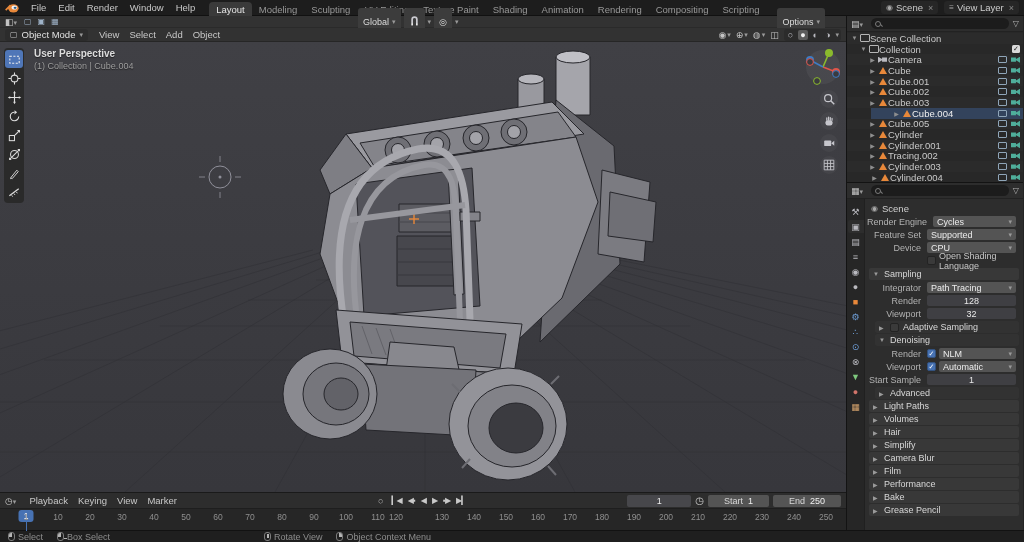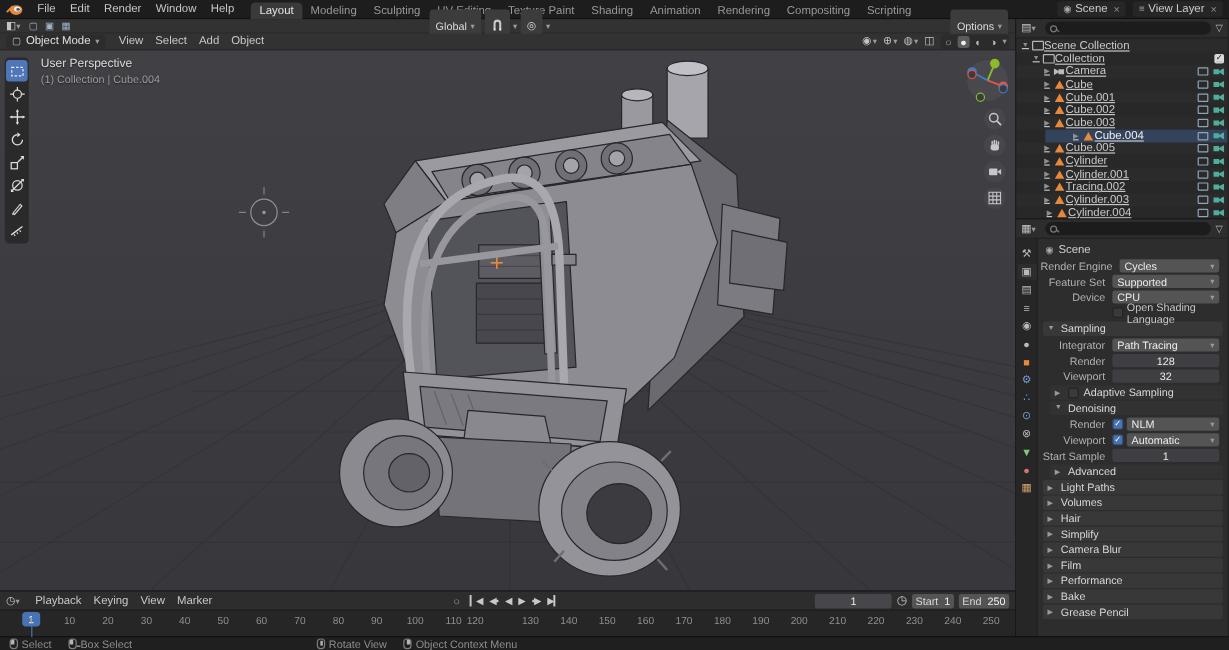--- a/index.html
+++ b/index.html
@@ -23,55 +23,55 @@
   .main { display:flex; height:514px; }
   .left-col { width:847px; display:flex; flex-direction:column; border-right:1px solid #131313; }
   .right-col { width:176px; display:flex; flex-direction:column; }
 
   
   .tool-header { height:12px; background:#323232; display:flex; align-items:center; padding:0 5px; position:relative; border-bottom:1px solid #2a2a2a; font-size:9px;}
   .hd-ico { color:#c3c3c3; font-size:9px; margin-right:4px; }
   .hd-ico .dd, .dd { color:#9a9a9a; font-size:7px; }
   .hd-mini { color:#9fb3c8; font-size:8px; margin:0 3px; }
   .center-cluster { position:absolute; left:358px; display:flex; align-items:center; gap:3px; }
-  .right-cluster { position:absolute; right:6px; display:flex; align-items:center; }
+  .right-cluster { position:absolute; right:21px; display:flex; align-items:center; }
   .pill { background:#3c3c3c; border-radius:3px; padding:14px 5px; height:11px; display:flex; align-items:center; gap:3px; color:#dcdcdc; font-size:9px; }
   .pill-arrow { color:#9a9a9a; font-size:7px; }
 
   .vp-header { height:14px; background:#323232; display:flex; align-items:center; padding:0 5px; border-bottom:1px solid #262626; position:relative; }
   .mode-pill { display:flex; align-items:center; gap:4px; background:#2c2c2c; border-radius:3px; padding:0 5px; height:12px; font-size:9.5px; color:#e0e0e0; margin-right:6px; }
   .mode-ico { color:#c0c0c0; font-size:8px; }
   .vp-menus { display:flex; }
   .vp-menus .menu-item { font-size:9.5px; padding:0 5px; }
   .vp-right { margin-left:auto; display:flex; align-items:center; gap:5px; }
   .vpr-ico { color:#c3c3c3; font-size:9px; display:flex; align-items:center; gap:1px; }
   .shading-group { display:flex; background:#2b2b2b; border-radius:3px; padding:0 2px; height:12px; align-items:center; gap:3px; }
   .shade-ball { font-size:9px; color:#b9b9bf; padding:0 2px; border-radius:2px; }
   .shade-ball.active { background:#5c5c5c; color:#f0f0f0; }
 
   
   .viewport { height:450px; position:relative; background:linear-gradient(180deg,#404045 0%,#3b3b40 55%,#37373c 100%); overflow:hidden; }
   .viewport svg.scene { position:absolute; left:0; top:0; }
-  .vp-overlay-title { position:absolute; left:34px; top:6px; font-size:10px; color:#dcdcdc; text-shadow:0 1px 1px rgba(0,0,0,.5); }
+  .vp-overlay-title { position:absolute; left:34px; top:6px; font-size:10px; color:#dcdcdc; text-shadow:0 1px 1px rgba(0,0,0,.5);font-weight:bold; }
   .vp-overlay-sub { position:absolute; left:34px; top:19px; font-size:9px; color:#9d9d9d; text-shadow:0 1px 1px rgba(0,0,0,.5); }
   .vp-toolbar { position:absolute; left:4px; top:6px; width:20px; background:#2a2a2a; border-radius:4px; padding:2px 1px; display:flex; flex-direction:column; gap:1px; }
   .vp-tool { width:18px; height:18px; border-radius:3px; display:flex; align-items:center; justify-content:center; }
   .vp-tool.active { background:#4f76b8; }
   .vp-nav { position:absolute; right:8px; top:48px; display:flex; flex-direction:column; gap:4px; align-items:center; }
   .vp-nav-btn { width:18px; height:18px; border-radius:50%; background:rgba(255,255,255,0.04); display:flex; align-items:center; justify-content:center; }
   .vp-gizmo { position:absolute; right:4px; top:4px; }
 
   
   .outliner { height:167px; background:#282828; border-bottom:1px solid #131313; display:flex; flex-direction:column; }
   .panel-header { height:16px; background:#2d2d2d; display:flex; align-items:center; padding:0 4px; gap:4px; border-bottom:1px solid #222; }
   .search-box { flex:1; height:11px; background:#1c1c1c; border-radius:6px; position:relative; }
   .search-box::before { content:''; position:absolute; left:4px; top:2.5px; width:4px; height:4px; border:1px solid #7a7a7a; border-radius:50%; }
   .search-box::after { content:''; position:absolute; left:9px; top:7px; width:3px; height:1px; background:#7a7a7a; transform:rotate(45deg); }
   .funnel-ico { color:#b0b0b0; font-size:8px; }
-  .ol-tree { flex:1; overflow:hidden; padding-top:1px;text-decoration:underline; }
+  .ol-tree { flex:1; overflow:hidden; padding-top:1px; }
   .ol-row { height:10.7px; display:flex; align-items:center; font-size:9.5px; color:#c9c9c9; padding-right:3px; }
   .ol-row:nth-child(odd) { background:#2b2b2b; }
   .ol-row.active { background:rgba(72,114,179,0.38); color:#efefef;margin-left:24px; }
   .ol-disc { width:9px; color:#8f8f8f; font-size:6px; text-align:center; flex:0 0 9px; }
   .ol-ico { flex:0 0 11px; display:flex; align-items:center; justify-content:center; }
   .ol-ico.mesh::before { content:''; width:0; height:0; border-left:4px solid transparent; border-right:4px solid transparent; border-bottom:7px solid #e8883a; }
   .ol-ico.camera::before { content:''; width:9px; height:6px; background:#b9b9bf; clip-path:polygon(100% 15%,45% 15%,45% 40%,0 0,0 100%,45% 60%,45% 85%,100% 85%); }
   .ol-ico.collection::before { content:''; width:8px; height:6px; border:1px solid #b5b5b5; border-radius:1px; }
   .ol-name { flex:1; white-space:nowrap; overflow:hidden; }
   .ol-right { display:flex; gap:4px; align-items:center; }
@@ -106,21 +106,21 @@
   
   .tl-header { height:16px; background:#2d2d2d; display:flex; align-items:center; padding:0 5px; border-top:1px solid #1a1a1a; position:relative; }
   .tl-menus { display:flex; margin-left:4px; }
   .tl-menus .menu-item { font-size:9.5px; padding:0 5px; }
   .tl-center { position:absolute; left:378px; display:flex; align-items:center; gap:2px; }
   .autokey { color:#b5b5b5; font-size:9px; margin-right:4px; }
   .tr-btn { color:#c9c9c9; font-size:8px; padding:0 2px; letter-spacing:-1px; }
   .tl-right { margin-left:auto; display:flex; align-items:center; gap:4px; }
   .frame-field { width:64px; height:12px; background:#47474b; border-radius:2px; display:flex; align-items:center; justify-content:center; font-size:9px; color:#ececec; }
   .clock-ico { color:#c3c3c3; font-size:10px; }
-  .range-pill { height:12px; background:#545454; border-radius:2px; display:flex; align-items:center; gap:5px; padding:0 3px; font-size:9px; color:#d8d8d8; }
+  .range-pill { height:12px; background:#545454; border-radius:2px; display:flex; align-items:center; gap:5px; padding:0 16px; font-size:9px; color:#d8d8d8; }
   .range-pill b { font-weight:normal; color:#f0f0f0; }
   .tl-ruler { height:22px; background:#262626; position:relative; border-top:1px solid #1e1e1e; }
   .tick { position:absolute; top:3px; transform:translateX(-50%); font-size:8.5px; color:#8f8f8f; }
   .playhead { position:absolute; left:26px; top:1px; transform:translateX(-50%); width:15px; height:12px; background:#4772b3; border-radius:3px; color:#fff; font-size:8.5px; display:flex; align-items:center; justify-content:center; }
   .playhead-line { position:absolute; left:26px; top:12px; width:1px; height:10px; background:#4772b3; }
 
   
   .statusbar { height:12px; background:#1f1f1f; border-top:1px solid #121212; display:flex; align-items:center; padding:0 8px; font-size:9px; color:#8d8d8d; }
   .hint { display:flex; align-items:center; gap:3px; margin-right:14px; }
   .mouse { display:inline-block; width:7px; height:9px; border:1px solid #7c7c7c; border-radius:3px; position:relative; }

